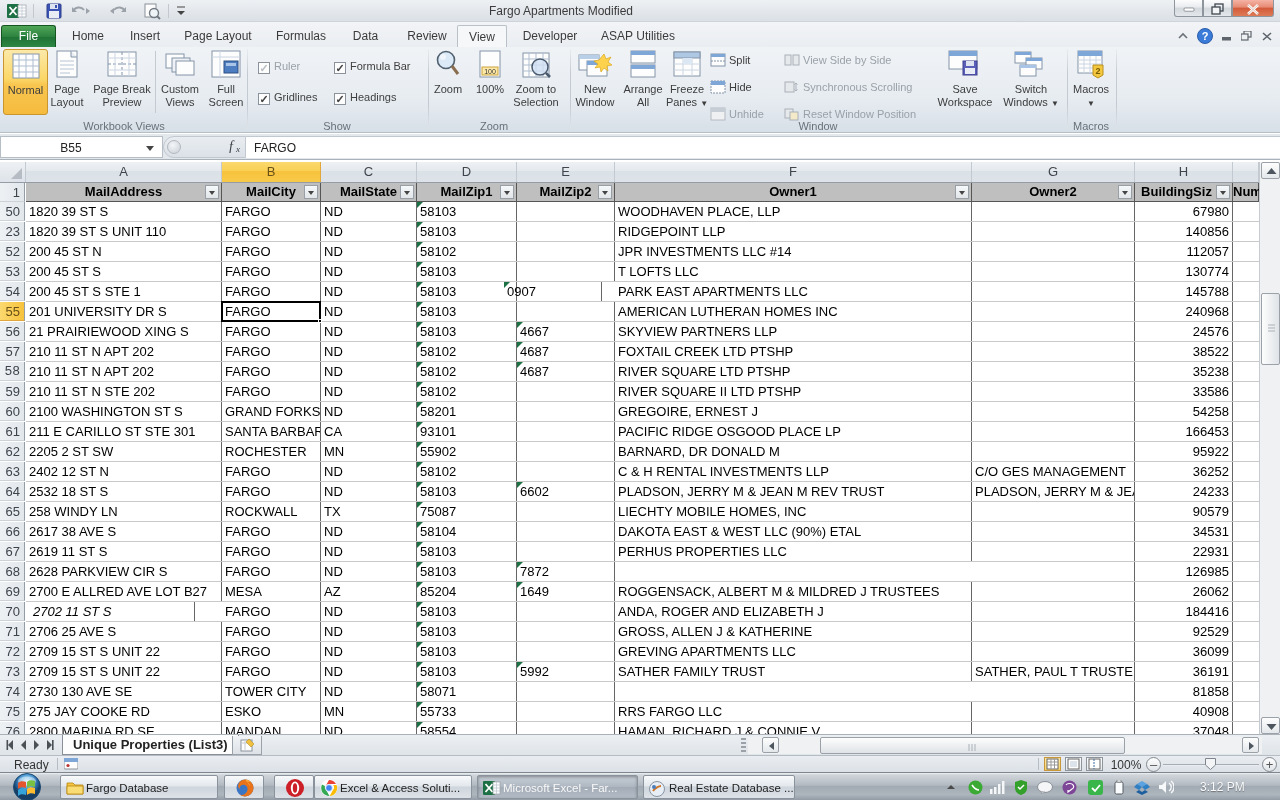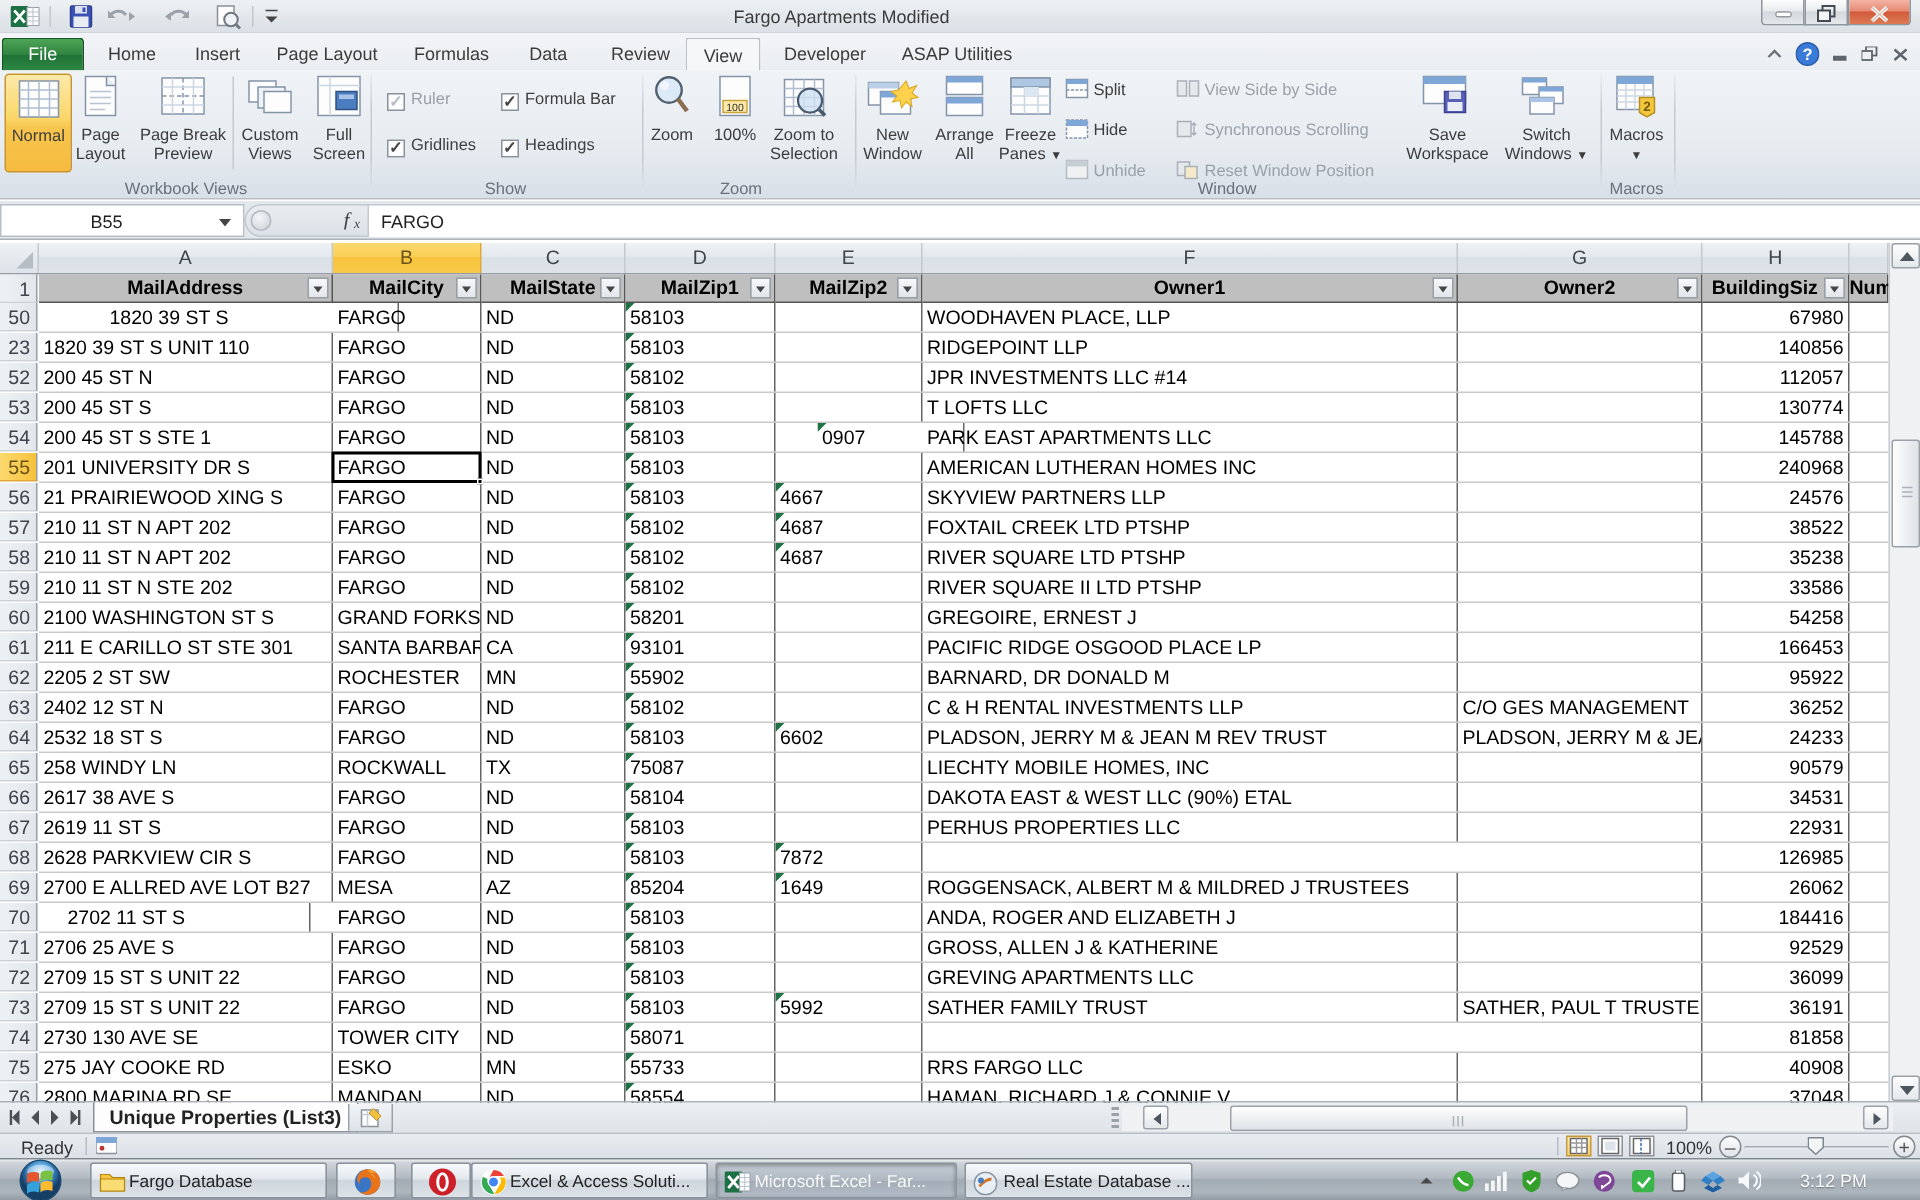--- a/index.html
+++ b/index.html
@@ -333,21 +333,21 @@
 <div class="hdr1 abs" style="left:222px;width:99px;top:23px;">MailCity<div class="fbtn" style="right:2px;"></div></div>
 <div class="hdr1 abs" style="left:321px;width:96px;top:23px;">MailState<div class="fbtn" style="right:2px;"></div></div>
 <div class="hdr1 abs" style="left:417px;width:100px;top:23px;">MailZip1<div class="fbtn" style="right:2px;"></div></div>
 <div class="hdr1 abs" style="left:517px;width:98px;top:23px;">MailZip2<div class="fbtn" style="right:2px;"></div></div>
 <div class="hdr1 abs" style="left:615px;width:357px;top:23px;">Owner1<div class="fbtn" style="right:2px;"></div></div>
 <div class="hdr1 abs" style="left:972px;width:163px;top:23px;">Owner2<div class="fbtn" style="right:2px;"></div></div>
 <div class="hdr1 abs" style="left:1135px;width:98px;top:23px;padding-right:14px;">BuildingSiz<div class="fbtn" style="right:2px;"></div></div>
 <div class="hdr1 abs" style="left:1233px;width:26px;top:23px;">NumUnits</div>
 <div class="rn abs" style="top:42px;height:19px;line-height:19px;">50</div>
 <div class="drow abs" style="top:42px;width:1233px;">
-<div class="cell abs" style="left:0px;width:196px;top:0;margin-left:44px;">1820 39 ST S</div>
+<div class="cell abs" style="left:0px;width:196px;top:0;">1820 39 ST S</div>
 <div class="cell abs" style="left:196px;width:99px;top:0;">FARGO</div>
 <div class="cell abs" style="left:295px;width:96px;top:0;">ND</div>
 <div class="cell abs" style="left:391px;width:100px;top:0;"><div class="gtri"></div>58103</div>
 <div class="cell abs" style="left:491px;width:98px;top:0;"></div>
 <div class="cell abs" style="left:589px;width:357px;top:0;">WOODHAVEN PLACE, LLP</div>
 <div class="cell abs" style="left:946px;width:163px;top:0;"></div>
 <div class="cell abs num" style="left:1109px;width:98px;top:0;">67980</div>
 <div class="cell abs" style="left:1207px;width:26px;top:0;border-right:none;"></div>
 </div>
 <div class="rn abs" style="top:62px;height:19px;line-height:19px;">23</div>
@@ -385,21 +385,21 @@
 <div class="cell abs" style="left:946px;width:163px;top:0;"></div>
 <div class="cell abs num" style="left:1109px;width:98px;top:0;">130774</div>
 <div class="cell abs" style="left:1207px;width:26px;top:0;border-right:none;"></div>
 </div>
 <div class="rn abs" style="top:122px;height:19px;line-height:19px;">54</div>
 <div class="drow abs" style="top:122px;width:1233px;">
 <div class="cell abs" style="left:0px;width:196px;top:0;">200 45 ST S STE 1</div>
 <div class="cell abs" style="left:196px;width:99px;top:0;">FARGO</div>
 <div class="cell abs" style="left:295px;width:96px;top:0;">ND</div>
 <div class="cell abs" style="left:391px;width:100px;top:0;"><div class="gtri"></div>58103</div>
-<div class="cell abs" style="left:519px;width:98px;top:0;"><div class="gtri"></div>0907</div>
+<div class="cell abs" style="left:478px;width:98px;top:0;"><div class="gtri"></div>0907</div>
 <div class="cell abs" style="left:589px;width:357px;top:0;">PARK EAST APARTMENTS LLC</div>
 <div class="cell abs" style="left:946px;width:163px;top:0;"></div>
 <div class="cell abs num" style="left:1109px;width:98px;top:0;">145788</div>
 <div class="cell abs" style="left:1207px;width:26px;top:0;border-right:none;"></div>
 </div>
 <div class="rn abs sel" style="top:142px;height:19px;line-height:19px;">55</div>
 <div class="drow abs" style="top:142px;width:1233px;">
 <div class="cell abs" style="left:0px;width:196px;top:0;">201 UNIVERSITY DR S</div>
 <div class="cell abs" style="left:196px;width:99px;top:0;">FARGO</div>
 <div class="cell abs" style="left:295px;width:96px;top:0;">ND</div>
@@ -427,21 +427,21 @@
 <div class="cell abs" style="left:0px;width:196px;top:0;">210 11 ST N APT 202</div>
 <div class="cell abs" style="left:196px;width:99px;top:0;">FARGO</div>
 <div class="cell abs" style="left:295px;width:96px;top:0;">ND</div>
 <div class="cell abs" style="left:391px;width:100px;top:0;"><div class="gtri"></div>58102</div>
 <div class="cell abs" style="left:491px;width:98px;top:0;"><div class="gtri"></div>4687</div>
 <div class="cell abs" style="left:589px;width:357px;top:0;">FOXTAIL CREEK LTD PTSHP</div>
 <div class="cell abs" style="left:946px;width:163px;top:0;"></div>
 <div class="cell abs num" style="left:1109px;width:98px;top:0;">38522</div>
 <div class="cell abs" style="left:1207px;width:26px;top:0;border-right:none;"></div>
 </div>
-<div class="rn abs" style="top:202px;height:19px;line-height:19px;">58</div>
+<div class="rn abs" style="top:202px;height:19px;line-height:19px;font-family:Liberation Mono, monospace;">58</div>
 <div class="drow abs" style="top:202px;width:1233px;">
 <div class="cell abs" style="left:0px;width:196px;top:0;">210 11 ST N APT 202</div>
 <div class="cell abs" style="left:196px;width:99px;top:0;">FARGO</div>
 <div class="cell abs" style="left:295px;width:96px;top:0;">ND</div>
 <div class="cell abs" style="left:391px;width:100px;top:0;"><div class="gtri"></div>58102</div>
 <div class="cell abs" style="left:491px;width:98px;top:0;"><div class="gtri"></div>4687</div>
 <div class="cell abs" style="left:589px;width:357px;top:0;">RIVER SQUARE LTD PTSHP</div>
 <div class="cell abs" style="left:946px;width:163px;top:0;"></div>
 <div class="cell abs num" style="left:1109px;width:98px;top:0;">35238</div>
 <div class="cell abs" style="left:1207px;width:26px;top:0;border-right:none;"></div>
@@ -572,21 +572,21 @@
 <div class="cell abs" style="left:295px;width:96px;top:0;">AZ</div>
 <div class="cell abs" style="left:391px;width:100px;top:0;"><div class="gtri"></div>85204</div>
 <div class="cell abs" style="left:491px;width:98px;top:0;"><div class="gtri"></div>1649</div>
 <div class="cell abs" style="left:589px;width:357px;top:0;">ROGGENSACK, ALBERT M &amp; MILDRED J TRUSTEES</div>
 <div class="cell abs" style="left:946px;width:163px;top:0;"></div>
 <div class="cell abs num" style="left:1109px;width:98px;top:0;">26062</div>
 <div class="cell abs" style="left:1207px;width:26px;top:0;border-right:none;"></div>
 </div>
 <div class="rn abs" style="top:442px;height:19px;line-height:19px;">70</div>
 <div class="drow abs" style="top:442px;width:1233px;">
-<div class="cell abs" style="left:16px;width:165px;top:0;">2702 11 ST S</div>
+<div class="cell abs" style="left:4px;width:165px;top:0;font-style:italic;">2702 11 ST S</div>
 <div class="cell abs" style="left:196px;width:99px;top:0;">FARGO</div>
 <div class="cell abs" style="left:295px;width:96px;top:0;">ND</div>
 <div class="cell abs" style="left:391px;width:100px;top:0;"><div class="gtri"></div>58103</div>
 <div class="cell abs" style="left:491px;width:98px;top:0;"></div>
 <div class="cell abs" style="left:589px;width:357px;top:0;">ANDA, ROGER AND ELIZABETH J</div>
 <div class="cell abs" style="left:946px;width:163px;top:0;"></div>
 <div class="cell abs num" style="left:1109px;width:98px;top:0;">184416</div>
 <div class="cell abs" style="left:1207px;width:26px;top:0;border-right:none;"></div>
 </div>
 <div class="rn abs" style="top:462px;height:19px;line-height:19px;">71</div>

